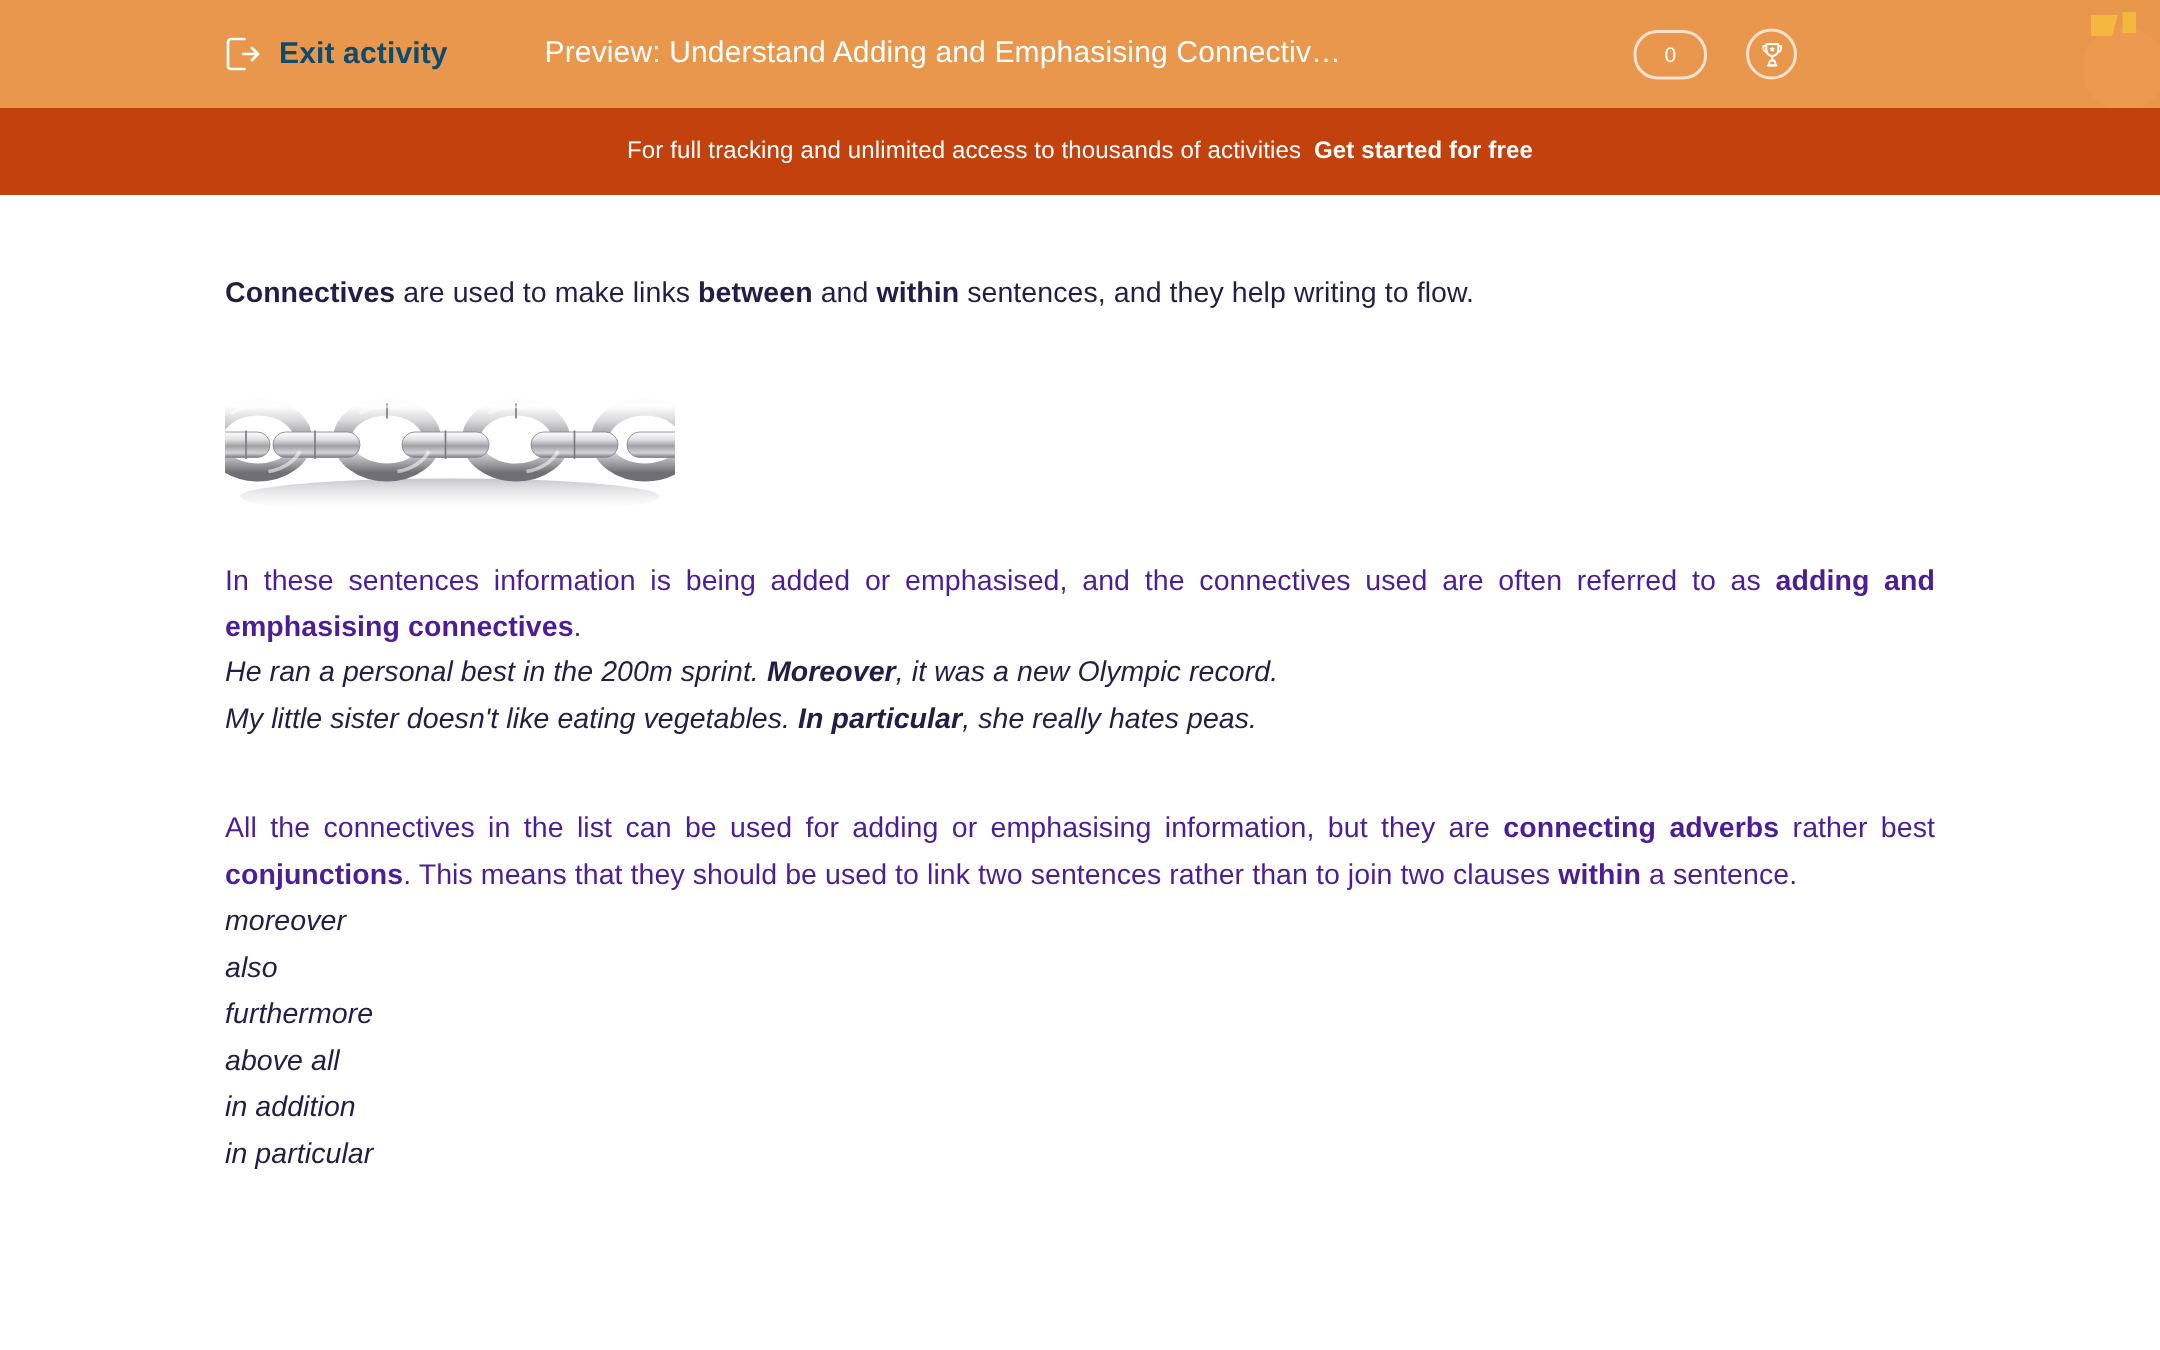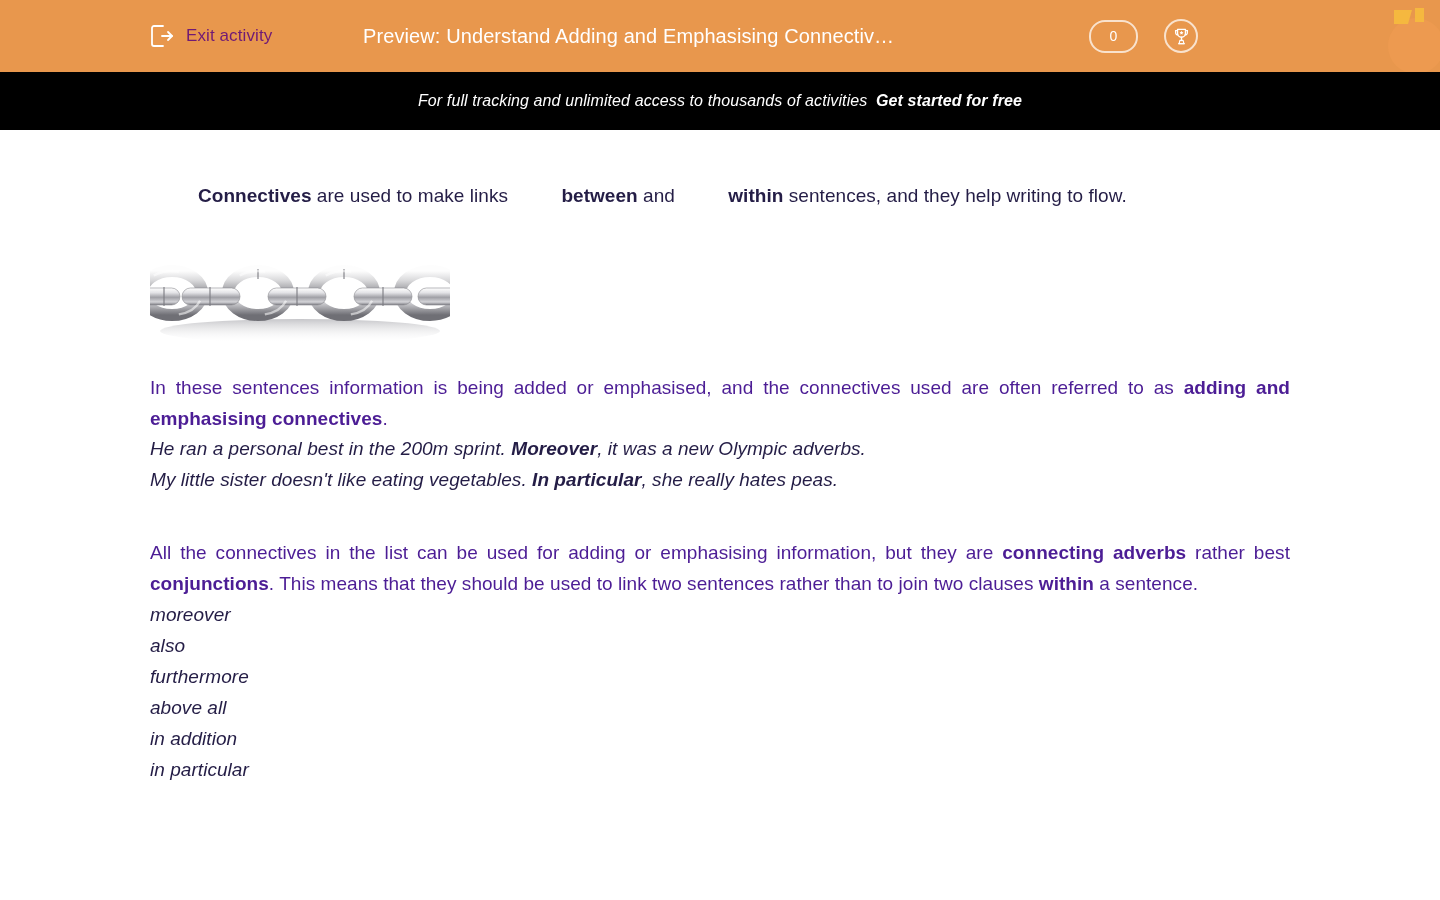--- a/index.html
+++ b/index.html
@@ -27,23 +27,23 @@
     top: 50%;
     transform: translateY(-50%);
     display: flex;
     align-items: center;
     gap: 11px;
     cursor: pointer;
     user-select: none;
   }
   .exit-icon { width: 26px; height: 26px; display: block; }
   .exit-label {
-    color: #701a75;
-    font-size: 17px;
-    font-weight: 400;
+    color: #0c4a6e;
+    font-size: 20px;
+    font-weight: 700;
     letter-spacing: 0.1px;
     white-space: nowrap;
   }
   .header-title {
     position: absolute;
     left: 363px;
     top: 50%;
     transform: translateY(-50%);
     color: #ffffff;
     font-size: 20px;
@@ -101,25 +101,24 @@
   }
   .brand-logo .leaf {
     position: absolute;
     left: 18px; top: 6px;
     width: 34px; height: 20px;
   }
 
   
   .promo-banner {
     height: 58px;
-    background: #000000;
+    background: #c2410c;
     display: flex;
     align-items: center;
     justify-content: center;
-    font-style: italic;
   }
   .promo-text {
     color: #ffffff;
     font-size: 16px;
     font-weight: 400;
     letter-spacing: 0.1px;
   }
   .promo-cta {
     color: #ffffff;
     font-weight: 700;
@@ -142,21 +141,21 @@
   }
 
   .intro-line {
     margin: 0;
     padding-top: 52px;
     font-size: 19px;
     line-height: 28px;
     color: #241d46;
     letter-spacing: 0.05px;
   }
-  .intro-line b { font-weight: 700; margin-left: 48px; }
+  .intro-line b { font-weight: 700; }
 
   .chain-figure {
     margin: 38px 0 0 0;
     width: 300px;
     height: 113px;
     position: relative;
     background: #ffffff;
     overflow: hidden;
   }
   .chain-figure svg { display: block; width: 300px; height: 113px; }
@@ -313,21 +312,21 @@
           <ellipse cx="22" cy="45" rx="30" ry="22" fill="none" stroke="#ffffff" stroke-width="2.4" stroke-dasharray="26 70" stroke-dashoffset="-8"></ellipse>
         </g>
       </svg>
     </figure>
 
     <p class="para">
       <span>In these sentences information is being added or emphasised, and the connectives used are often referred to as </span><b>adding and emphasising connectives</b><span>.</span>
     </p>
 
     <p class="example">
-      <span>He ran a personal best in the 200m sprint. </span><b>Moreover</b><span>, it was a new Olympic adverbs.</span>
+      <span>He ran a personal best in the 200m sprint. </span><b>Moreover</b><span>, it was a new Olympic record.</span>
     </p>
 
     <p class="example">
       <span>My little sister doesn't like eating vegetables. </span><b>In particular</b><span>, she really hates peas.</span>
     </p>
 
     <div class="para-spacer"></div>
 
     <p class="para">
       <span>All the connectives in the list can be used for adding or emphasising information, but they are </span><b>connecting adverbs</b><span> rather best </span><b>conjunctions</b><span>. This means that they should be used to link two sentences rather than to join two clauses </span><b>within</b><span> a sentence.</span>

